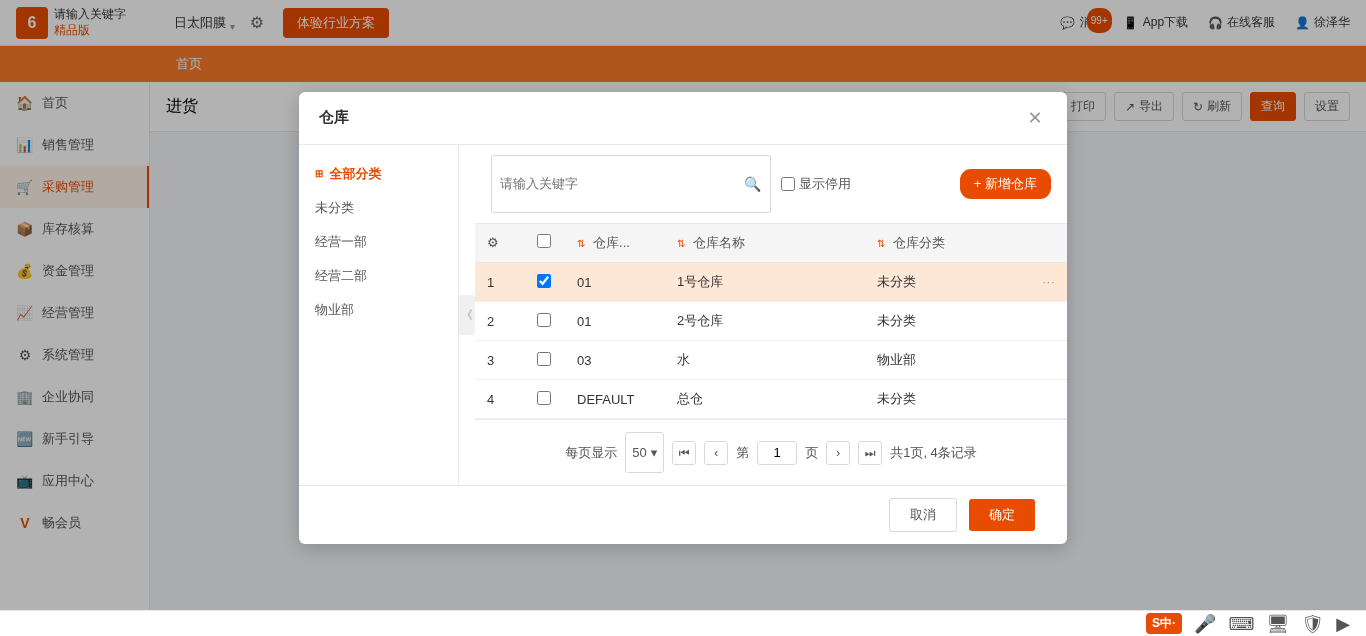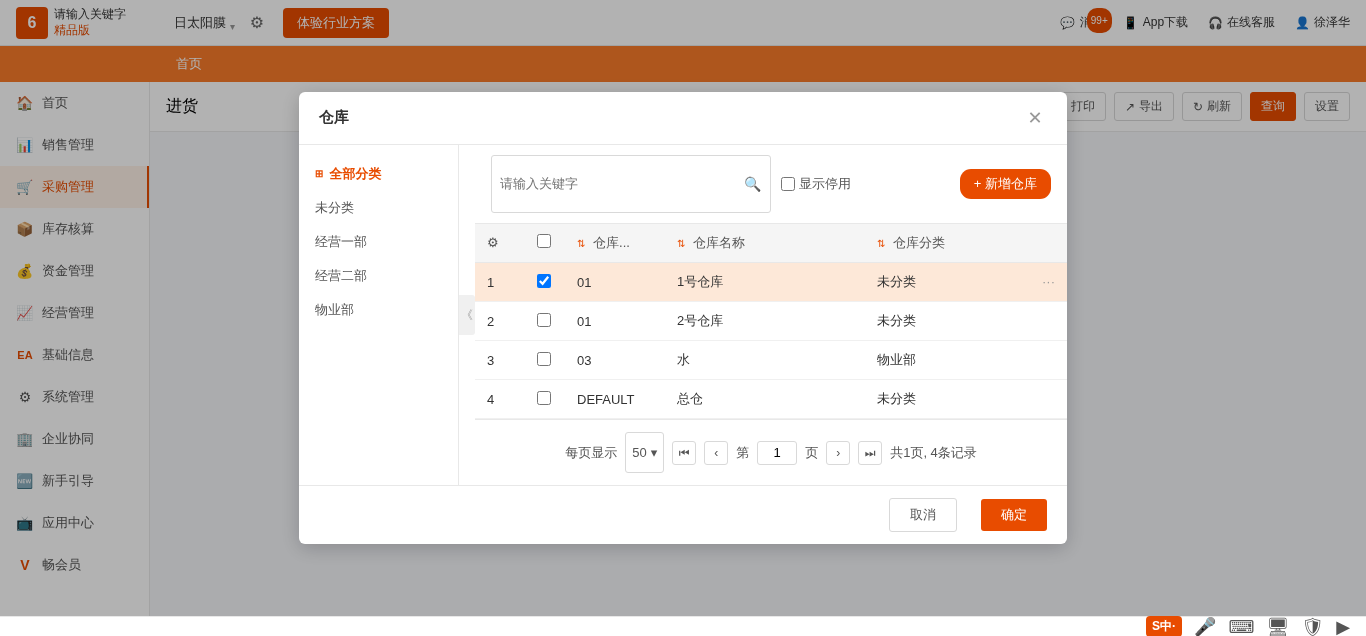--- a/index.html
+++ b/index.html
@@ -232,38 +232,38 @@
     }
     .page-input {
       width: 40px; height: 24px;
       border: 1px solid #d9d9d9; border-radius: 3px;
       text-align: center; font-size: 13px;
     }
 
     
     .modal-footer {
       display: flex; align-items: center; justify-content: flex-end;
-      gap: 24px; padding: 12px 20px;
+      gap: 12px; padding: 12px 32px;
       border-top: 1px solid #e8e8e8;
     }
     .btn-cancel {
       padding: 7px 20px;
       border: 1px solid #d9d9d9; border-radius: 3px;
       background: #fff; cursor: pointer; font-size: 13px; color: #555;
     }
     .btn-confirm {
       padding: 7px 20px;
       border: none; border-radius: 3px;
       background: #e84c00; color: #fff; cursor: pointer; font-size: 13px;
     }
 
     
     .bottom-bar {
       position: fixed; bottom: 0; left: 0; right: 0;
-      height: 20px;
+      height: 26px;
       background: #fff;
       border-top: 1px solid #e8e8e8;
       display: flex; align-items: center; justify-content: flex-end;
       padding: 0 16px; gap: 12px;
       z-index: 200;
     }
     .bottom-icon { font-size: 18px; cursor: pointer; color: #555; }
     .s-logo { background: #e84c00; color: #fff; border-radius: 4px; padding: 2px 6px; font-size: 12px; font-weight: bold; }
   </style>
 </head>
@@ -337,24 +337,20 @@
       <span class="sidebar-icon">📦</span>
       <span>库存核算</span>
     </div>
     <div class="sidebar-item">
       <span class="sidebar-icon">💰</span>
       <span>资金管理</span>
     </div>
     <div class="sidebar-item">
       <span class="sidebar-icon">📈</span>
       <span>经营管理</span>
-    </div>
-    <div class="sidebar-item">
-      <span class="sidebar-icon" style="font-size:11px;font-weight:bold;color:#e84c00;">EA</span>
-      <span>基础信息</span>
     </div>
     <div class="sidebar-item">
       <span class="sidebar-icon">⚙</span>
       <span>系统管理</span>
     </div>
     <div class="sidebar-item">
       <span class="sidebar-icon">🏢</span>
       <span>企业协同</span>
     </div>
     <div class="sidebar-item">

